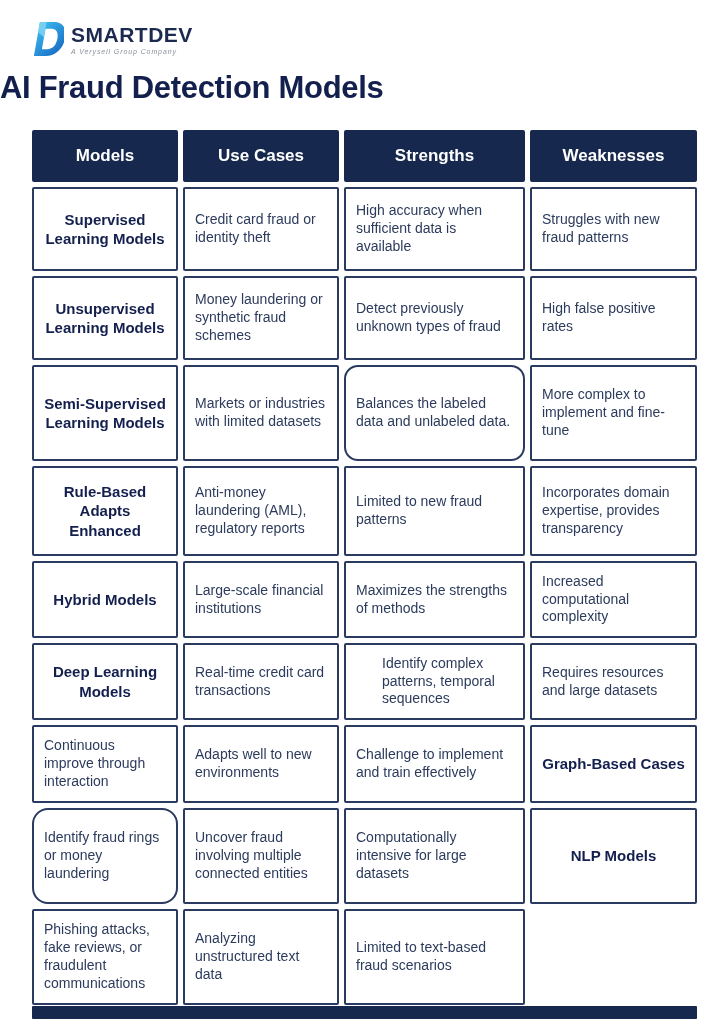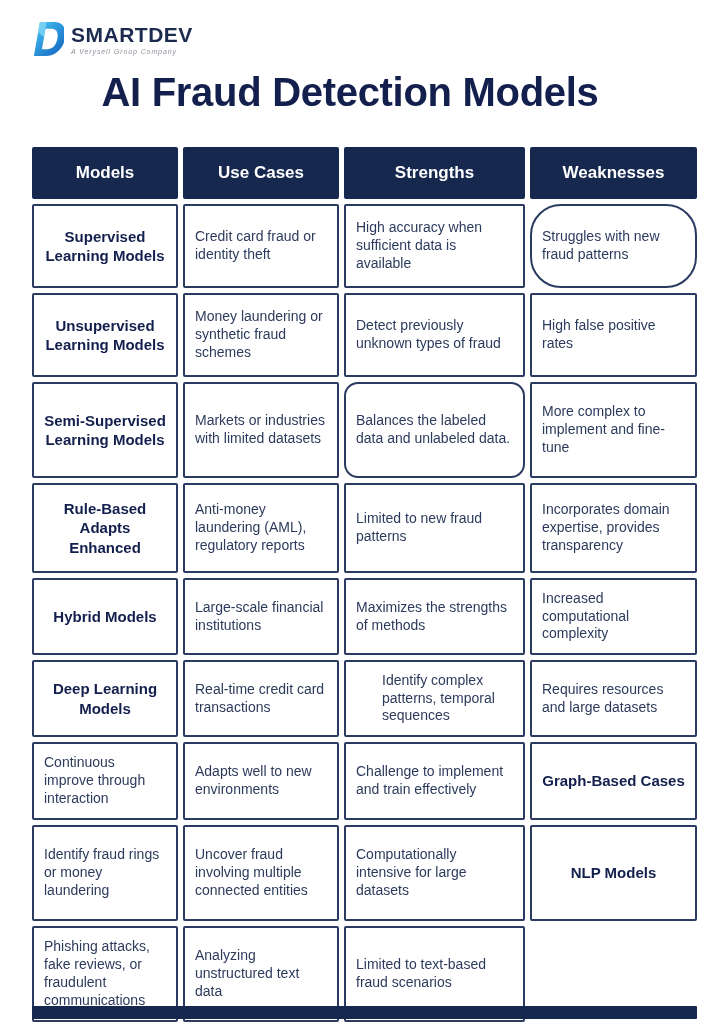--- a/index.html
+++ b/index.html
@@ -35,30 +35,29 @@
     letter-spacing: 0.9px;
     margin-top: 3px;
     font-style: italic;
   }
   
   .title {
     position: absolute;
     top: 70px;
     left: 0;
     width: 100%;
-    text-align: center;
-    font-size: 40px;
+    font-size: 31px;
     font-weight: bold;
     letter-spacing: -0.3px;
     color: #131F4D;
   }
   
   .grid {
     position: absolute;
-    top: 147px;
+    top: 130px;
     left: 32px;
     width: 665px;
     display: grid;
     grid-template-columns: 146px 156px 181px 167px;
     gap: 5px;
   }
   .hcell {
     background: #16284E;
     border: 2px solid #16284E;
     border-radius: 2px;
@@ -132,21 +131,21 @@
 
   <div class="grid" id="table-grid">
     <div class="hcell">Models</div>
     <div class="hcell">Use Cases</div>
     <div class="hcell">Strengths</div>
     <div class="hcell">Weaknesses</div>
 
   <div class="cell model" style="min-height: 84px;">Supervised Learning Models</div>
       <div class="cell" style="min-height: 84px;">Credit card fraud or identity theft</div>
       <div class="cell" style="min-height: 84px;">High accuracy when sufficient data is available</div>
-      <div class="cell" style="min-height: 84px; border-radius: 31px;">Struggles with new fraud patterns</div>
+      <div class="cell" style="min-height: 84px;">Struggles with new fraud patterns</div>
       <div class="cell model" style="min-height: 84px;">Unsupervised Learning Models</div>
       <div class="cell" style="min-height: 84px;">Money laundering or synthetic fraud schemes</div>
       <div class="cell" style="min-height: 84px;">Detect previously unknown types of fraud</div>
       <div class="cell" style="min-height: 84px;">High false positive rates</div>
       <div class="cell model" style="min-height: 96px;">Semi-Supervised Learning Models</div>
       <div class="cell" style="min-height: 96px;">Markets or industries with limited datasets</div>
       <div class="cell" style="min-height: 96px; border-radius: 14px;">Balances the labeled data and unlabeled data.</div>
       <div class="cell" style="min-height: 96px;">More complex to implement and fine-tune</div>
       <div class="cell model" style="min-height: 90px;">Rule-Based Adapts Enhanced</div>
       <div class="cell" style="min-height: 90px;">Anti-money laundering (AML), regulatory reports</div>
@@ -157,21 +156,21 @@
       <div class="cell" style="min-height: 77px;">Maximizes the strengths of methods</div>
       <div class="cell" style="min-height: 77px;">Increased computational complexity</div>
       <div class="cell model" style="min-height: 77px;">Deep Learning Models</div>
       <div class="cell" style="min-height: 77px;">Real-time credit card transactions</div>
       <div class="cell" style="min-height: 77px; padding-left: 36px;">Identify complex patterns, temporal sequences</div>
       <div class="cell" style="min-height: 77px;">Requires resources and large datasets</div>
       <div class="cell" style="min-height: 78px;">Continuous improve through interaction</div>
       <div class="cell" style="min-height: 78px;">Adapts well to new environments</div>
       <div class="cell" style="min-height: 78px;">Challenge to implement and train effectively</div>
       <div class="cell model" style="min-height: 77px;">Graph-Based Cases</div>
-      <div class="cell" style="min-height: 77px;">Identify fraud rings or money laundering</div>
+      <div class="cell" style="min-height: 77px; border-radius: 16px;">Identify fraud rings or money laundering</div>
       <div class="cell" style="min-height: 77px;">Uncover fraud involving multiple connected entities</div>
       <div class="cell" style="min-height: 77px;">Computationally intensive for large datasets</div>
       <div class="cell model" style="min-height: 96px;">NLP Models</div>
       <div class="cell" style="min-height: 96px;">Phishing attacks, fake reviews, or fraudulent communications</div>
       <div class="cell" style="min-height: 96px;">Analyzing unstructured text data</div>
       <div class="cell" style="min-height: 96px;">Limited to text-based fraud scenarios</div>
     </div>
 
   <div class="footer-bar"></div>
 

